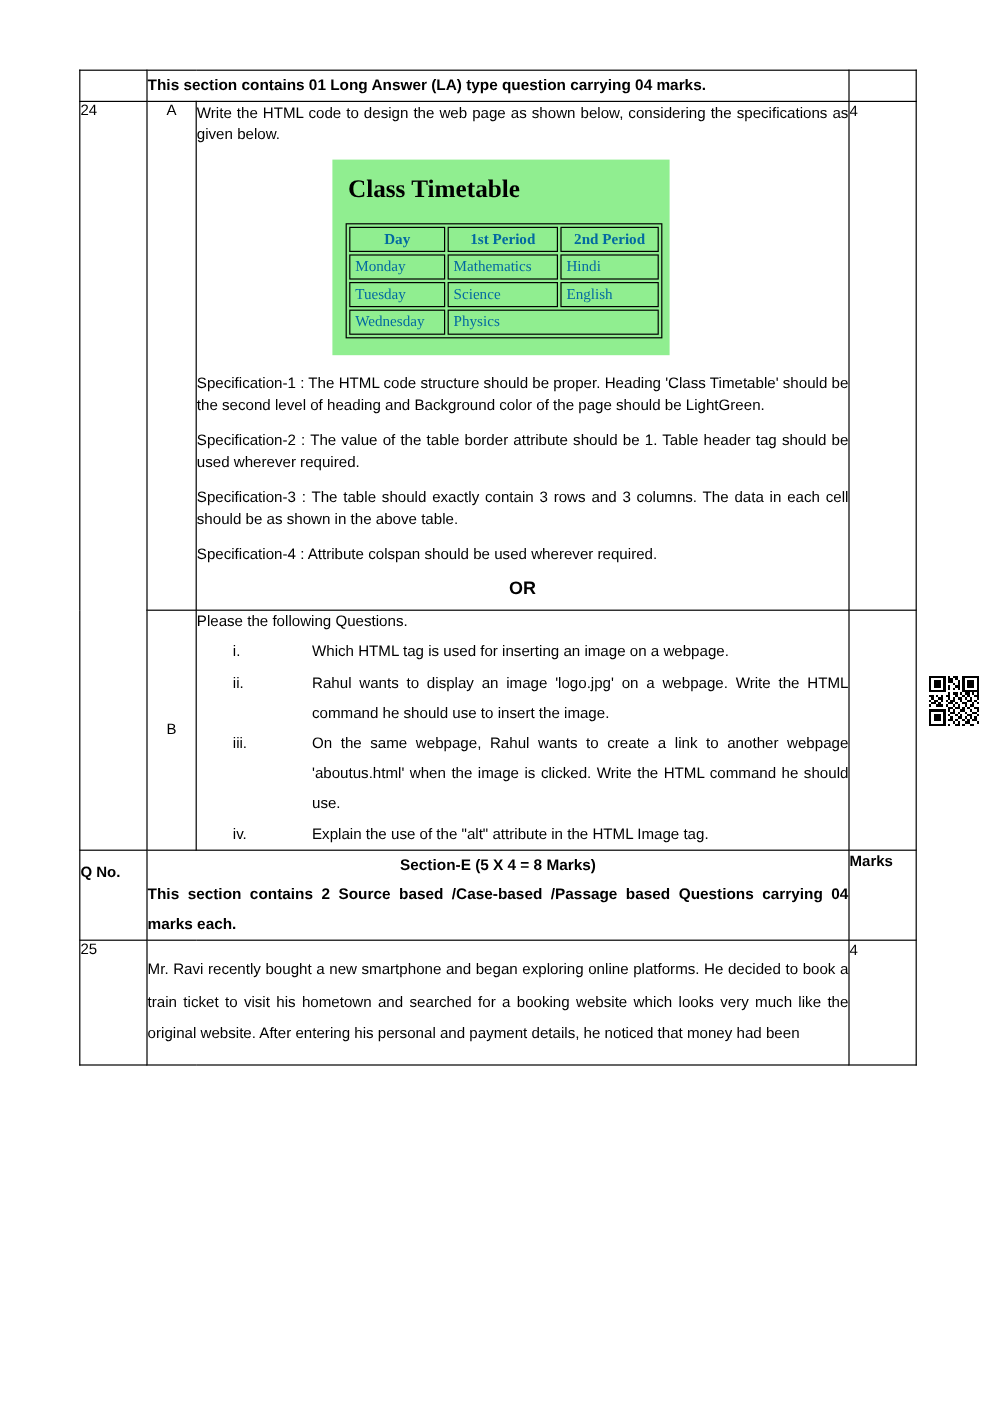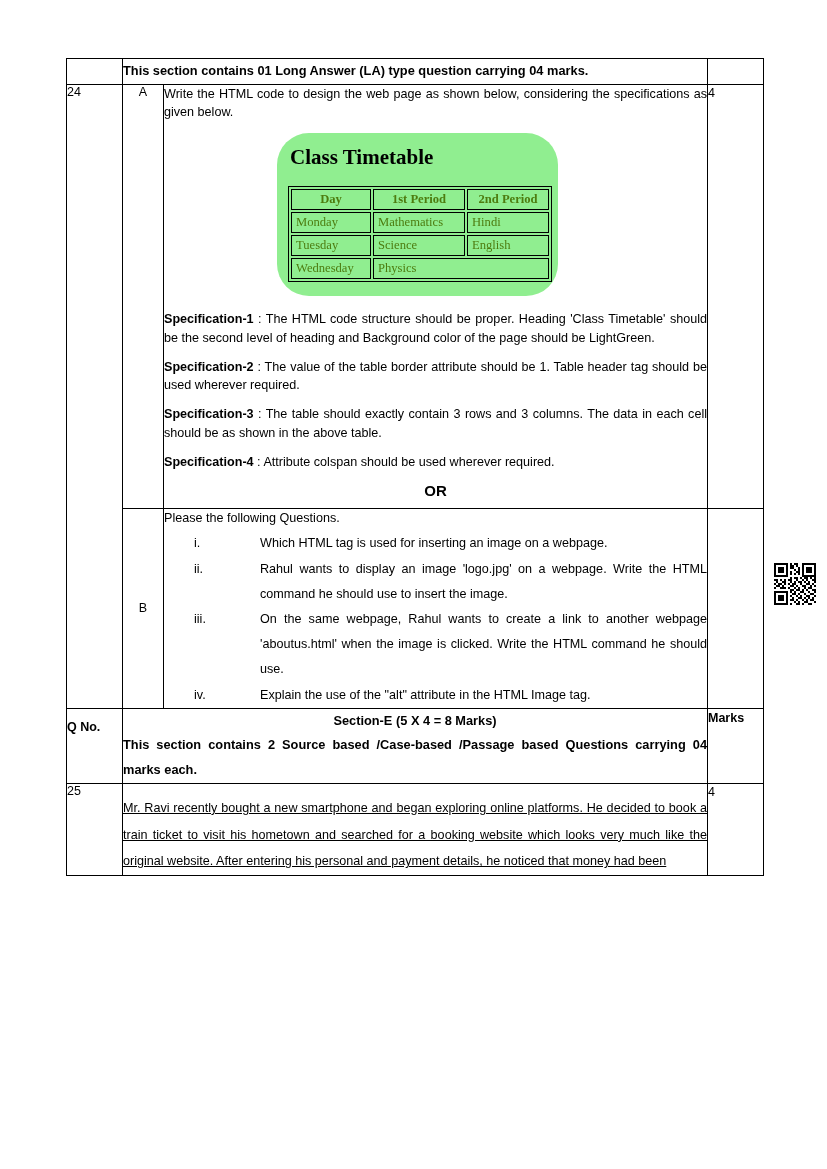--- a/index.html
+++ b/index.html
@@ -96,21 +96,21 @@
   p.body-text {
     margin: 0 0 9px 0;
     font-size: 12.6px;
     line-height: 1.45;
     text-align: justify;
     text-align-last: left;
     hyphens: none;
   }
   p.body-text:last-child { margin-bottom: 0; }
   p.spec { margin-top: 0; margin-bottom: 11px; }
-  .spec-label { font-weight: bold; }
+  .spec-label { font-weight: normal; }
 
   p.or-line {
     margin: 2px 0 9px 0;
     font-weight: bold;
     font-size: 15px;
     text-align: center;
   }
 
   p.q25 {
     margin: 0 0 0 0;
@@ -150,21 +150,20 @@
     line-height: 2.0;
   }
 
   
   .timetable-figure {
     width: 281px;
     margin: 12px 0 14px 113px;
     background: #90EE90;
     padding: 10px 11px 14px 11px;
     box-sizing: border-box;
-    border-radius: 32px;
   }
   .tt-heading {
     font-family: "Liberation Serif", serif;
     font-weight: bold;
     font-size: 21px;
     line-height: 1.12;
     margin: 3px 0 16px 2px;
     color: #000000;
   }
   table.tt {
@@ -175,21 +174,21 @@
     font-size: 12.6px;
     width: 100%;
     table-layout: fixed;
     background: #90EE90;
   }
   table.tt th, table.tt td {
     border: 1px solid #000000;
     padding: 1px 4px 2px 4px;
     line-height: 1.28;
     background: #90EE90;
-    color: #4d7c0f;
+    color: #0369a1;
     overflow: hidden;
     white-space: nowrap;
     margin-left: 28px;
   }
   table.tt th {
     font-weight: bold;
     text-align: center;
   }
   table.tt td { text-align: left; }
   .tt-c1 { width: 80px; }
@@ -312,21 +311,21 @@
         <td class="qno" style="font-weight:bold; padding-top:11px;">Q No.</td>
         <td colspan="2" class="section-head">
           <div class="sec-title">Section-E (5 X 4 = 8 Marks)</div>
           <div class="sec-sub">This section contains 2 Source based /Case-based /Passage based Questions carrying 04 marks each.</div>
         </td>
         <td class="marks-bold">Marks</td>
       </tr>
 
       <tr>
         <td class="qno">25</td>
-        <td colspan="2" class="cell-pad" style="padding-top:11px; text-decoration:underline;">
+        <td colspan="2" class="cell-pad" style="padding-top:11px; padding-bottom:12px;">
           <p class="q25">Mr. Ravi recently bought a new smartphone and began exploring online platforms. He decided to book a train ticket to visit his hometown and searched for a booking website which looks very much like the original website. After entering his personal and payment details, he noticed that money had been</p>
         </td>
         <td class="marks">4</td>
       </tr>
 
     </tbody>
   </table>
 
   <div class="qr-wrap">
     <svg width="46" height="46" viewBox="0 0 23 23" shape-rendering="crispEdges" aria-hidden="true">

